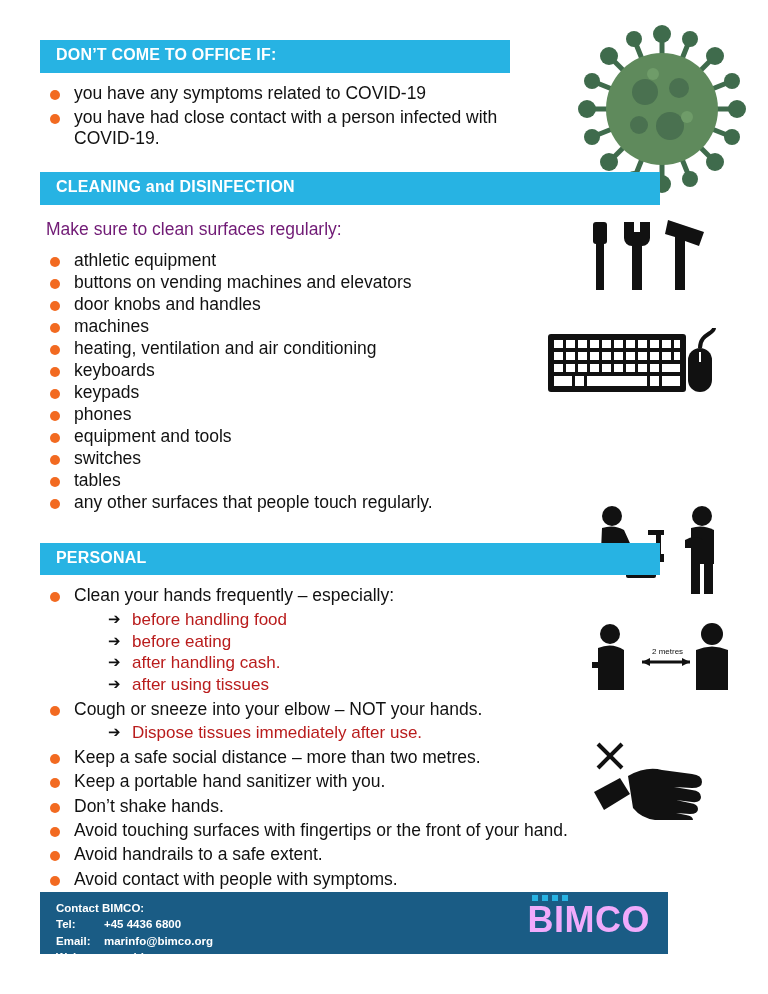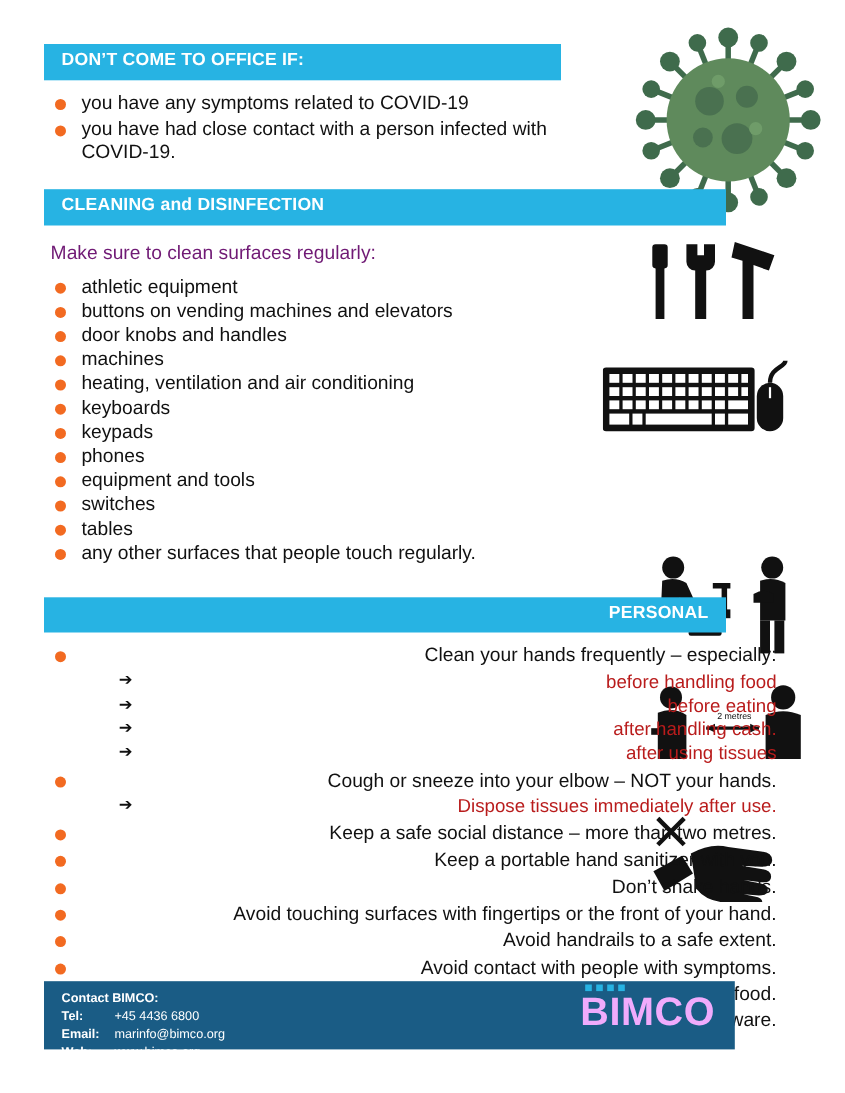--- a/index.html
+++ b/index.html
@@ -75,21 +75,21 @@
     content: "\2794";
     position: absolute;
     left: 0;
     top: 0;
     font-size: 15px;
     color: #111;
   }
 
   .sec-dont { margin-top: 0; }
   .sec-clean { margin-top: 22px; }
-  .sec-personal { margin-top: 30px; text-align: right; }
+  .sec-personal { margin-top: 30px; }
 
   .dont-list { margin-top: 12px; width: 470px; }
   .dont-list li { line-height: 1.2; }
 
   .clean-list { width: 520px; }
   .personal-list { width: 660px; }
 
   
   .footer {
     position: absolute;
@@ -103,21 +103,21 @@
   .footer .contact {
     position: absolute;
     left: 16px;
     top: 8px;
     font-size: 11.5px;
     line-height: 1.42;
     font-weight: bold;
   }
   .footer .contact .row { white-space: pre; }
   .footer .contact .lbl { display: inline-block; width: 48px; }
-  .footer .contact .val { font-weight: normal; text-align: right; }
+  .footer .contact .val { font-weight: bold; text-align: right; }
   .logo {
     position: absolute;
     right: 18px;
     top: 10px;
     font-size: 36px;
     font-weight: bold;
     letter-spacing: 0.5px;
     line-height: 1;
     color: #f0abfc;
   }

